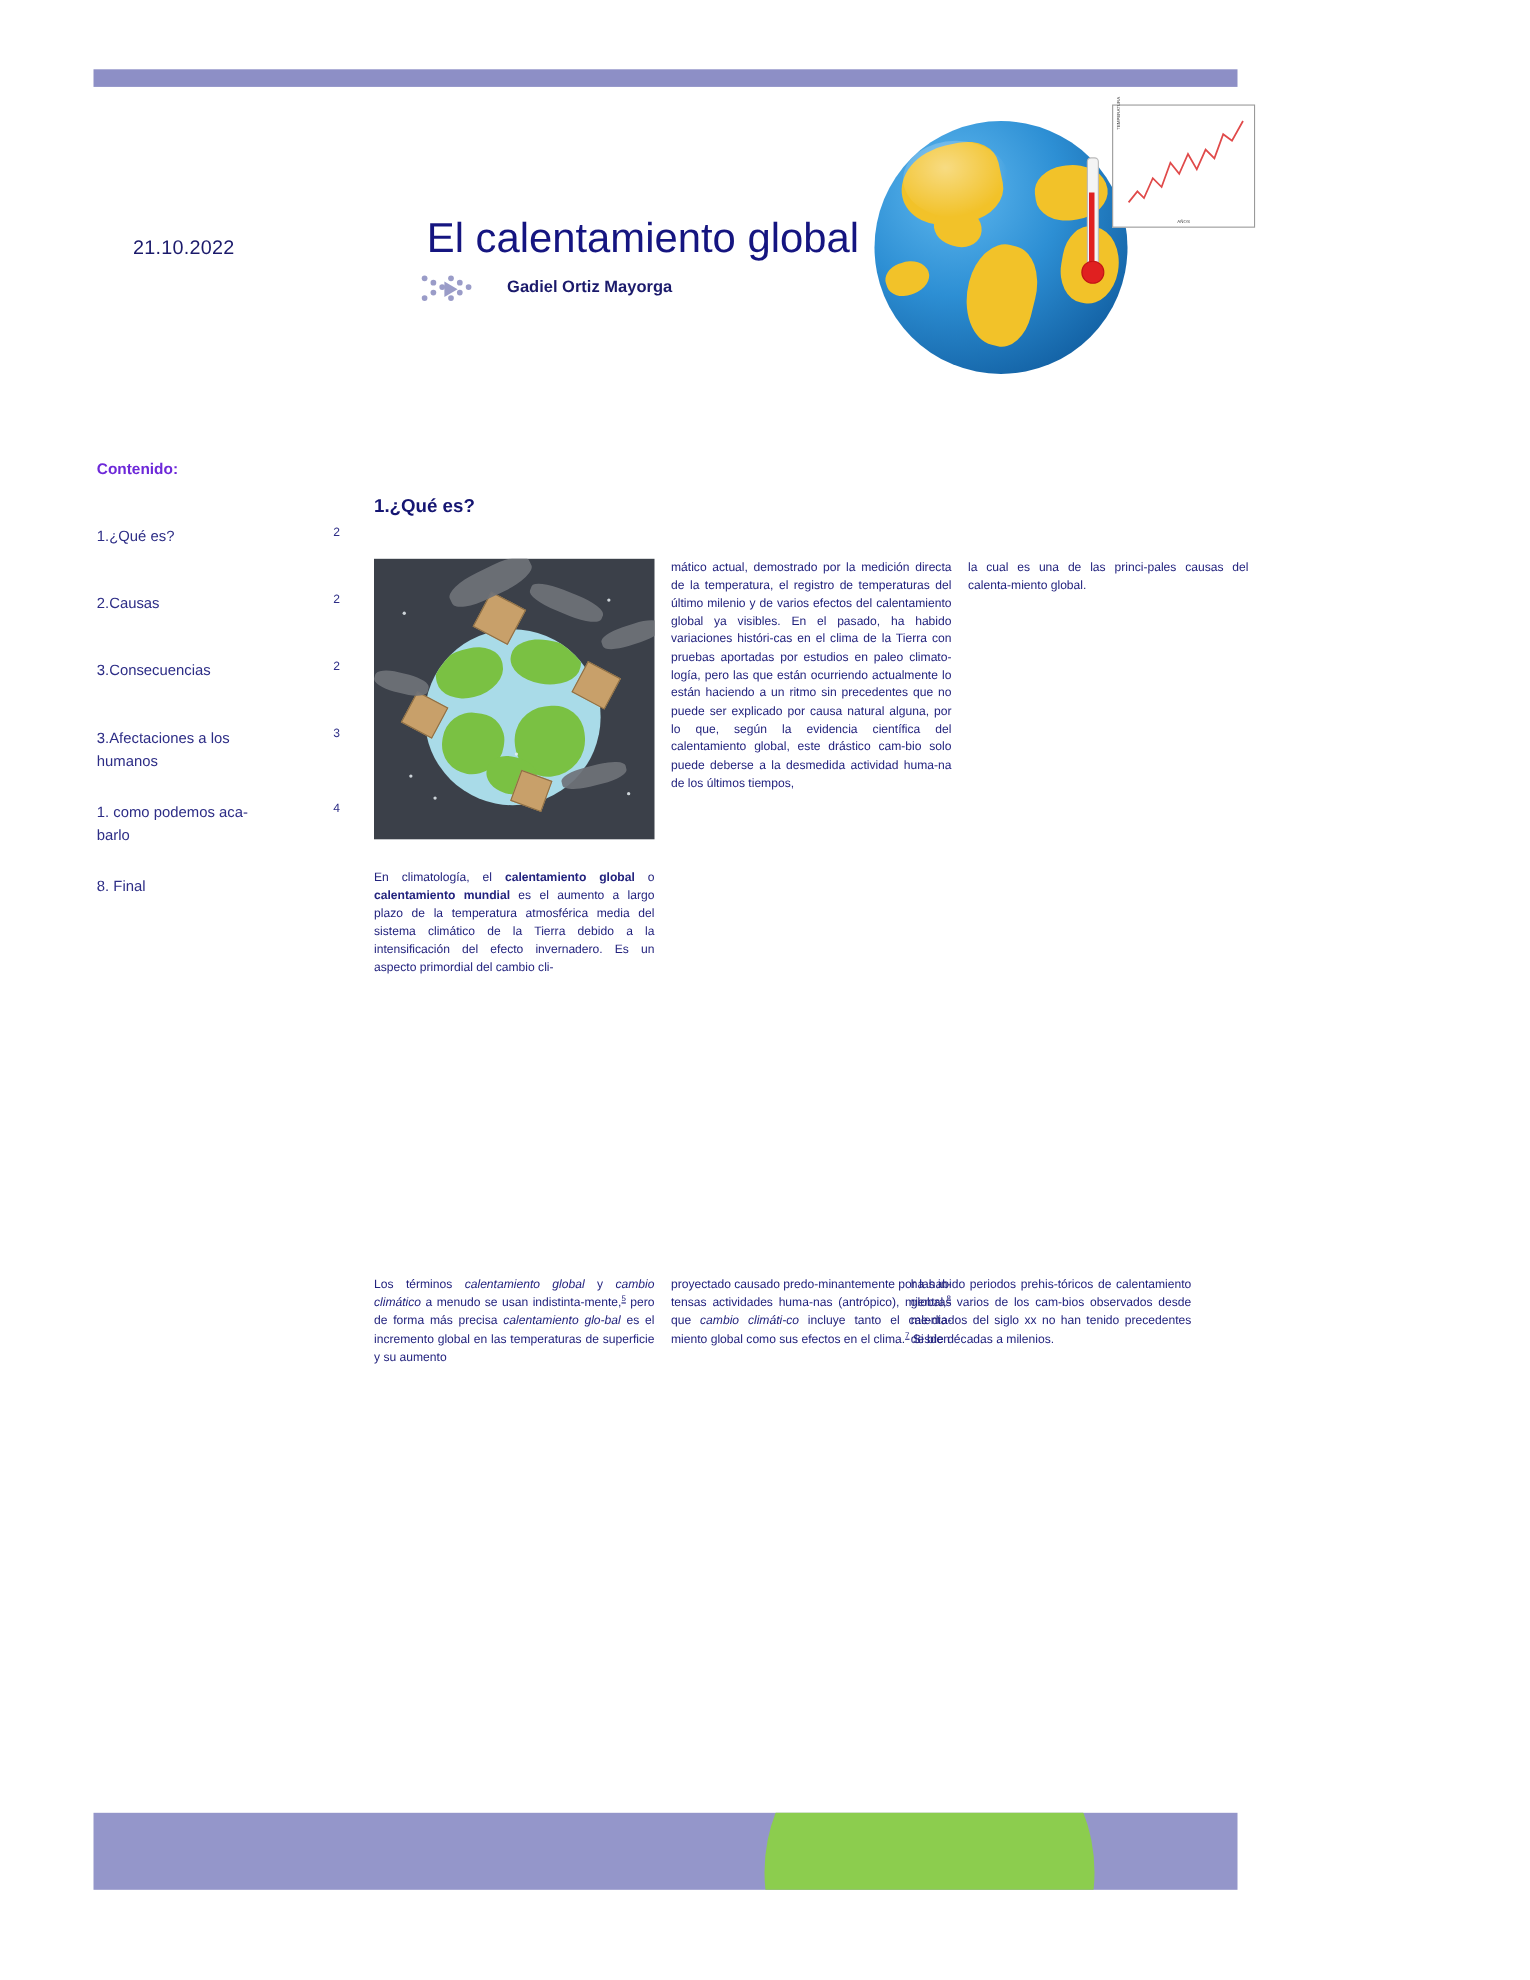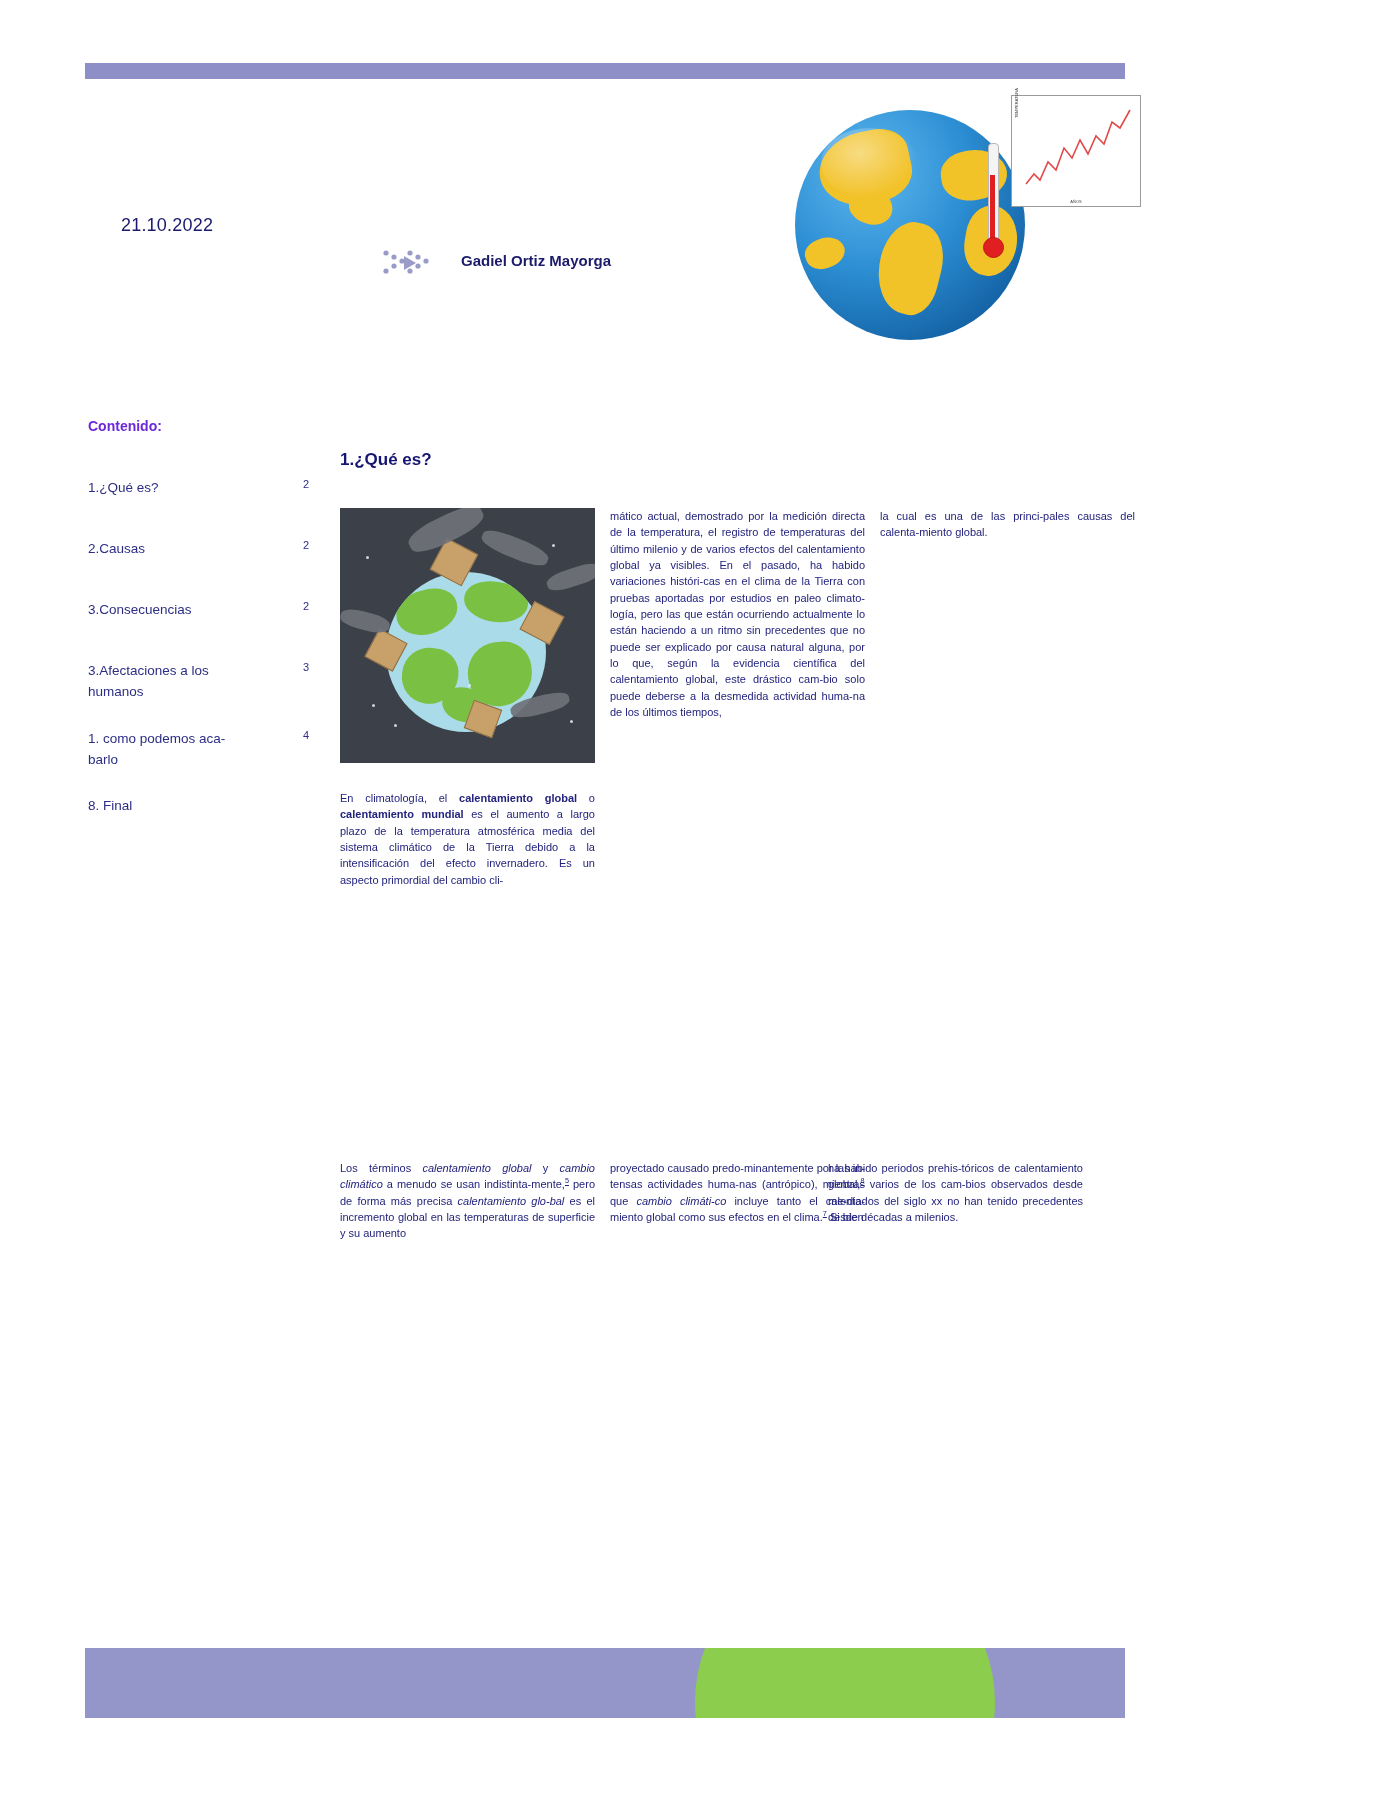--- a/index.html
+++ b/index.html
@@ -323,20 +323,21 @@
 </style>
 </head>
 <body>
 
 <div class="page">
 
   <div class="header-bar"></div>
 
   <div class="masthead">
     <div class="date-line">21.10.2022</div>
+    <div class="doc-title">El calentamiento global</div>
 
     <svg class="dots-deco" viewBox="0 0 70 34">
       <g fill="#9a9cc8">
         <circle cx="6" cy="7" r="2.6"></circle>
           <circle cx="14" cy="11" r="2.6"></circle>
         <circle cx="22" cy="15" r="2.6"></circle>
           <circle cx="14" cy="20" r="2.6"></circle>
         <circle cx="6" cy="25" r="2.6"></circle>
         <circle cx="30" cy="7" r="2.6"></circle>
           <circle cx="38" cy="11" r="2.6"></circle>

